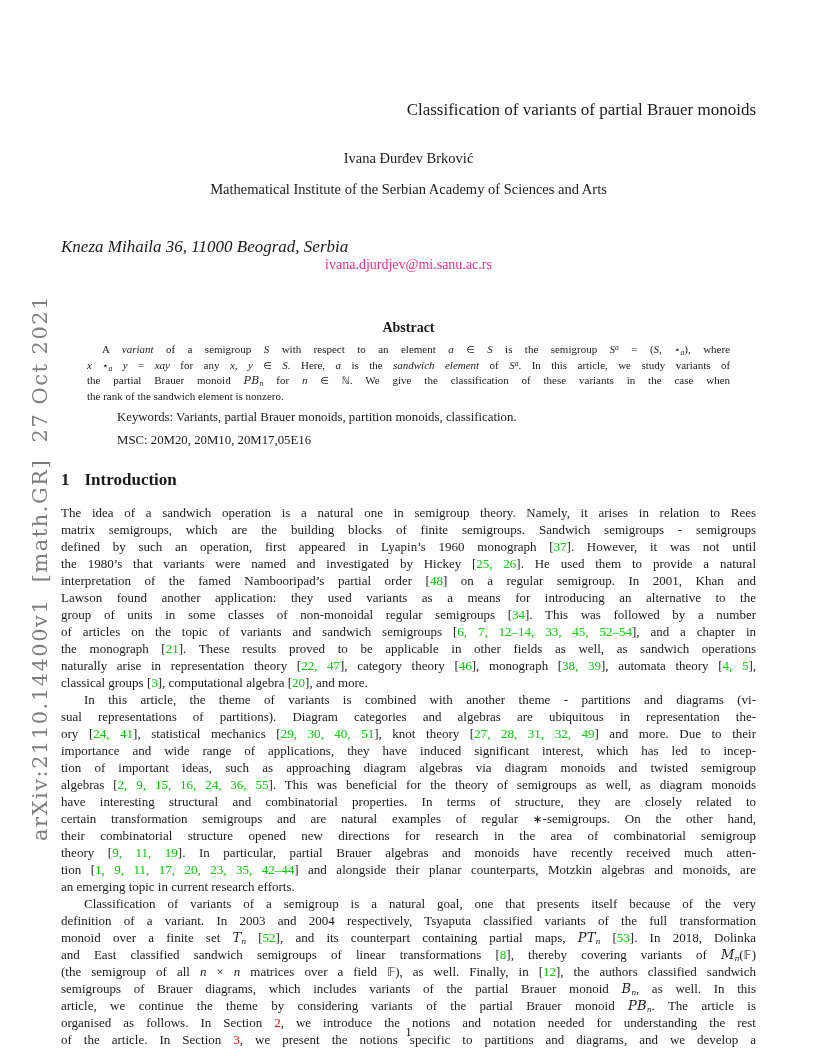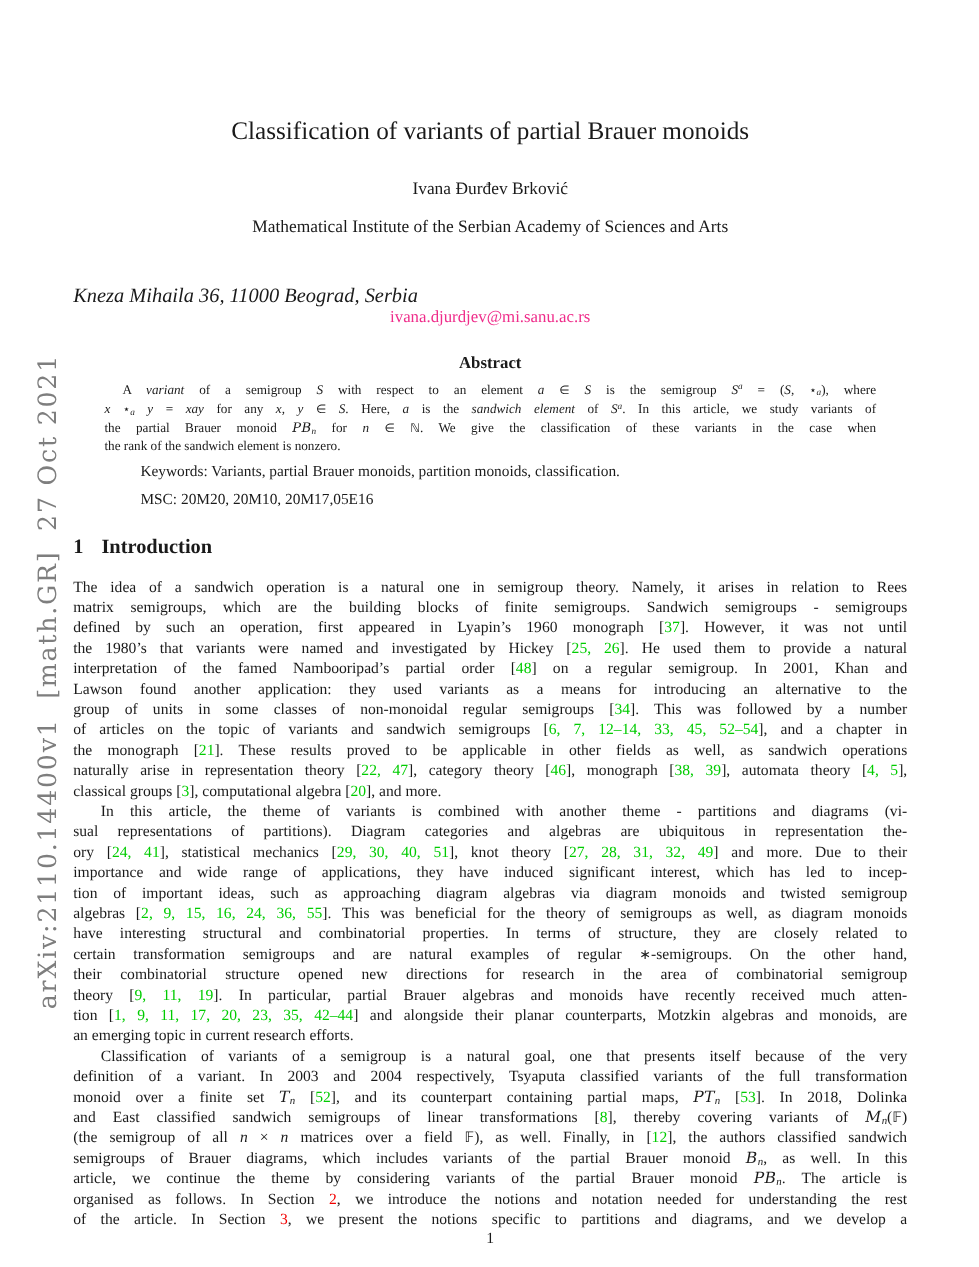--- a/index.html
+++ b/index.html
@@ -2,26 +2,26 @@
 <html style="--cite_green: #00cc00; --ref_red: #f20000; --email_pink: #ef2c8a; --watermark_gray: #7e7e7e;"><head>
 <meta charset="utf-8">
 <style>
   html,body{margin:0;padding:0;background:#ffffff;}
   .page{position:relative;width:816px;height:1056px;background:#ffffff;overflow:hidden;
         font-family:"Liberation Serif","DejaVu Serif",serif;color:#1a1a1a;}
   .watermark{position:absolute;top:568px;left:40px;transform:translate(-50%,-50%) rotate(-90deg);
         white-space:pre;color:var(--watermark_gray);font-size:21px;letter-spacing:1.5px;
         font-family:"DejaVu Serif",serif;}
   .content{position:absolute;left:61px;top:0;width:695px;}
-  .title{margin:97px 0 0 0;font-size:21px;font-weight:normal;text-align:center;line-height:25px;}
+  .title{margin:97px 0 0 0;font-size:17px;font-weight:normal;text-align:right;line-height:25px;}
   .author{margin-top:28px;font-size:14.5px;text-align:center;line-height:17px;}
   .affil1{margin-top:13px;font-size:14.5px;text-align:center;line-height:18px;}
   .affil2{font-style:italic;font-size:17px;text-align:left;line-height:18px;margin-top:40px;}
   .email{font-size:14px;text-align:center;line-height:17px;color:var(--email_pink);}
-  .abs-head{margin-top:22px;font-size:14px;font-weight:bold;text-align:center;line-height:17px;}
+  .abs-head{margin-top:46px;font-size:14px;font-weight:bold;text-align:center;line-height:17px;}
   .abs-body{margin:6px 26px 0 26px;width:643px;font-size:11px;}
   .aline{height:15.5px;line-height:15.5px;text-align:justify;text-align-last:justify;overflow:visible;}
   .aline.last{text-align-last:left;}
   .aline.ind{text-indent:15px;}
   .meta-line{margin-left:56px;font-size:12.8px;line-height:16px;height:16px;}
   .meta-kw{margin-top:5px;}
   .meta-msc{margin-top:7px;}
   .section-head{margin-top:21px;font-size:17px;font-weight:bold;line-height:21px;}
   .section-head .num{display:inline-block;margin-right:15px;}
   .body-lines{margin-top:11px;font-size:13px;}

